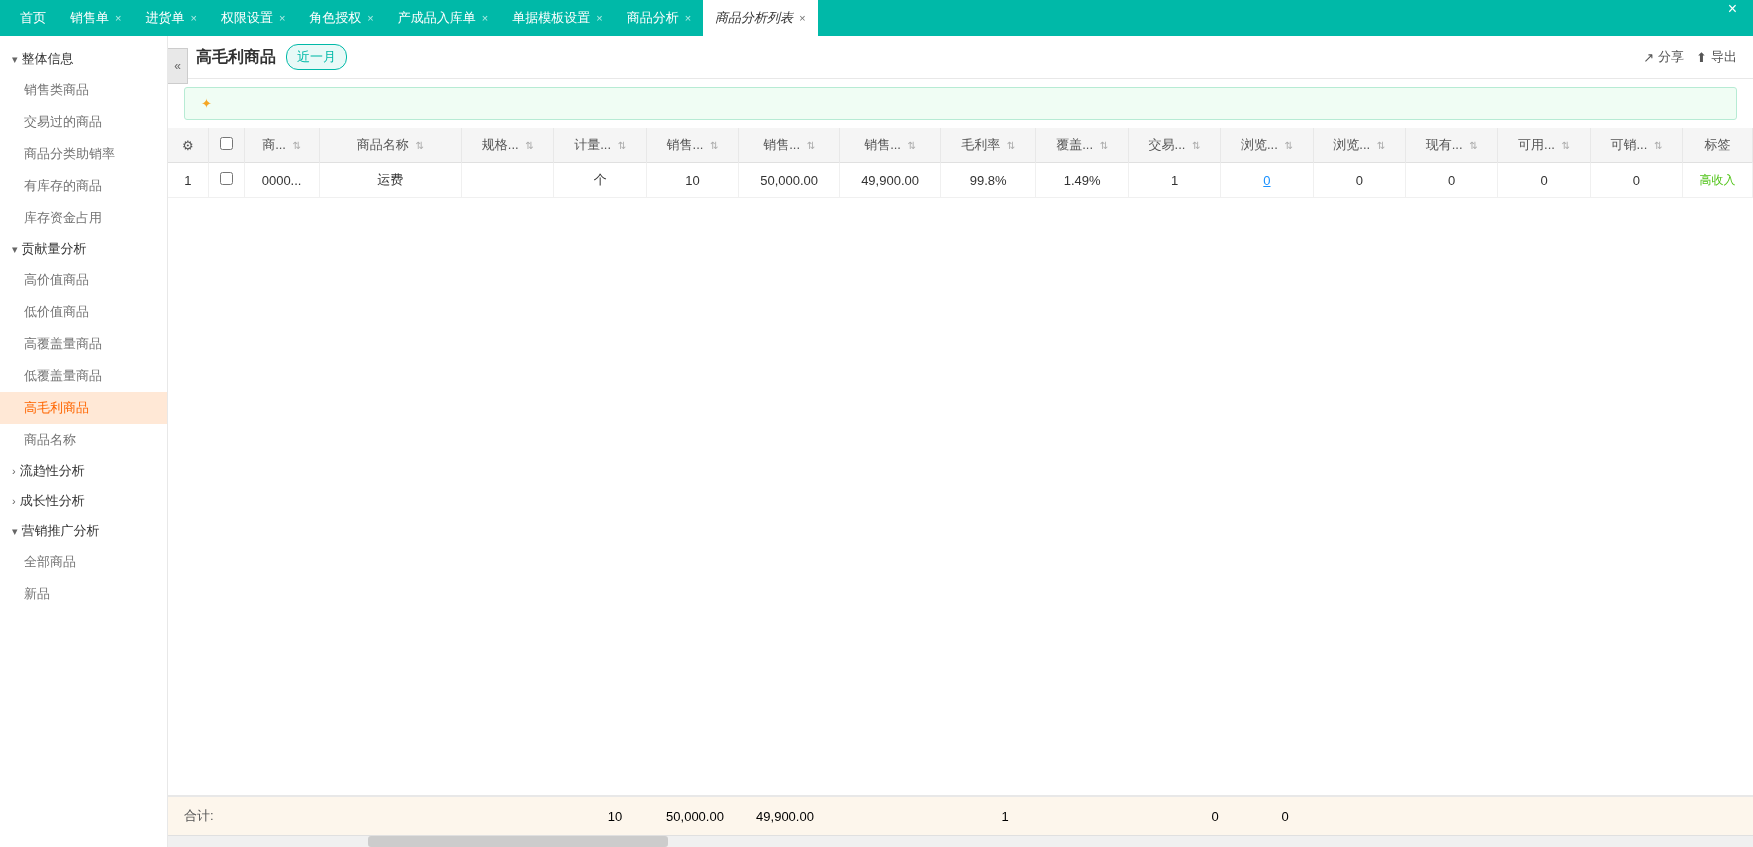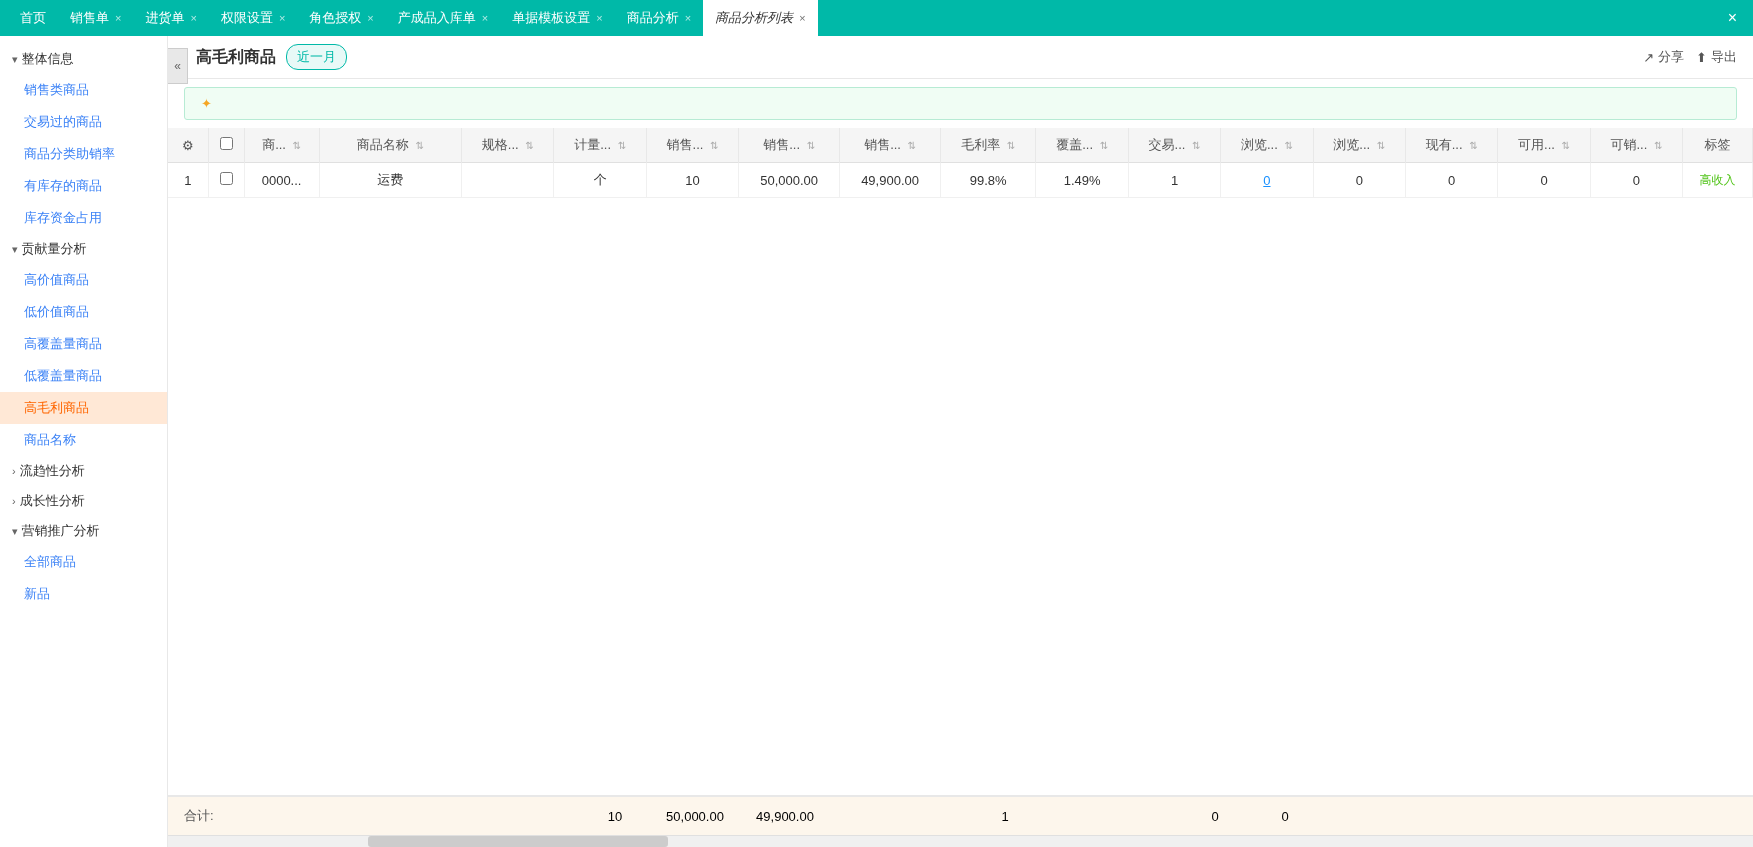--- a/index.html
+++ b/index.html
@@ -3,21 +3,21 @@
   <meta charset="utf-8">
   <style>
     * { box-sizing: border-box; margin: 0; padding: 0; font-family: 'Microsoft YaHei', Arial, sans-serif; font-size: 13px; }
     body { background: #f5f5f5; overflow: hidden; }
 
     
     .top-nav {
       background: #00b9a8;
       height: 36px;
       display: flex;
-      align-items: center;
+      align-items: flex-start;
       padding: 0 8px;
       color: white;
       flex-shrink: 0;
     }
     .top-nav .nav-item {
       padding: 0 12px;
       height: 36px;
       display: flex;
       align-items: center;
       cursor: pointer;
@@ -65,21 +65,21 @@
       align-items: center;
       padding: 6px 12px;
       font-size: 13px;
       color: #333;
       cursor: pointer;
     }
     .sidebar-group-title .arrow { margin-right: 4px; color: #666; font-size: 11px; }
     .sidebar-item {
       padding: 7px 12px 7px 24px;
       font-size: 13px;
-      color: #3b82f6;
+      color: #737373;
       cursor: pointer;
     }
     .sidebar-item.active {
       background: #ffe8d6;
       color: #ff6600;
     }
 
     
     .content-area {
       flex: 1;

